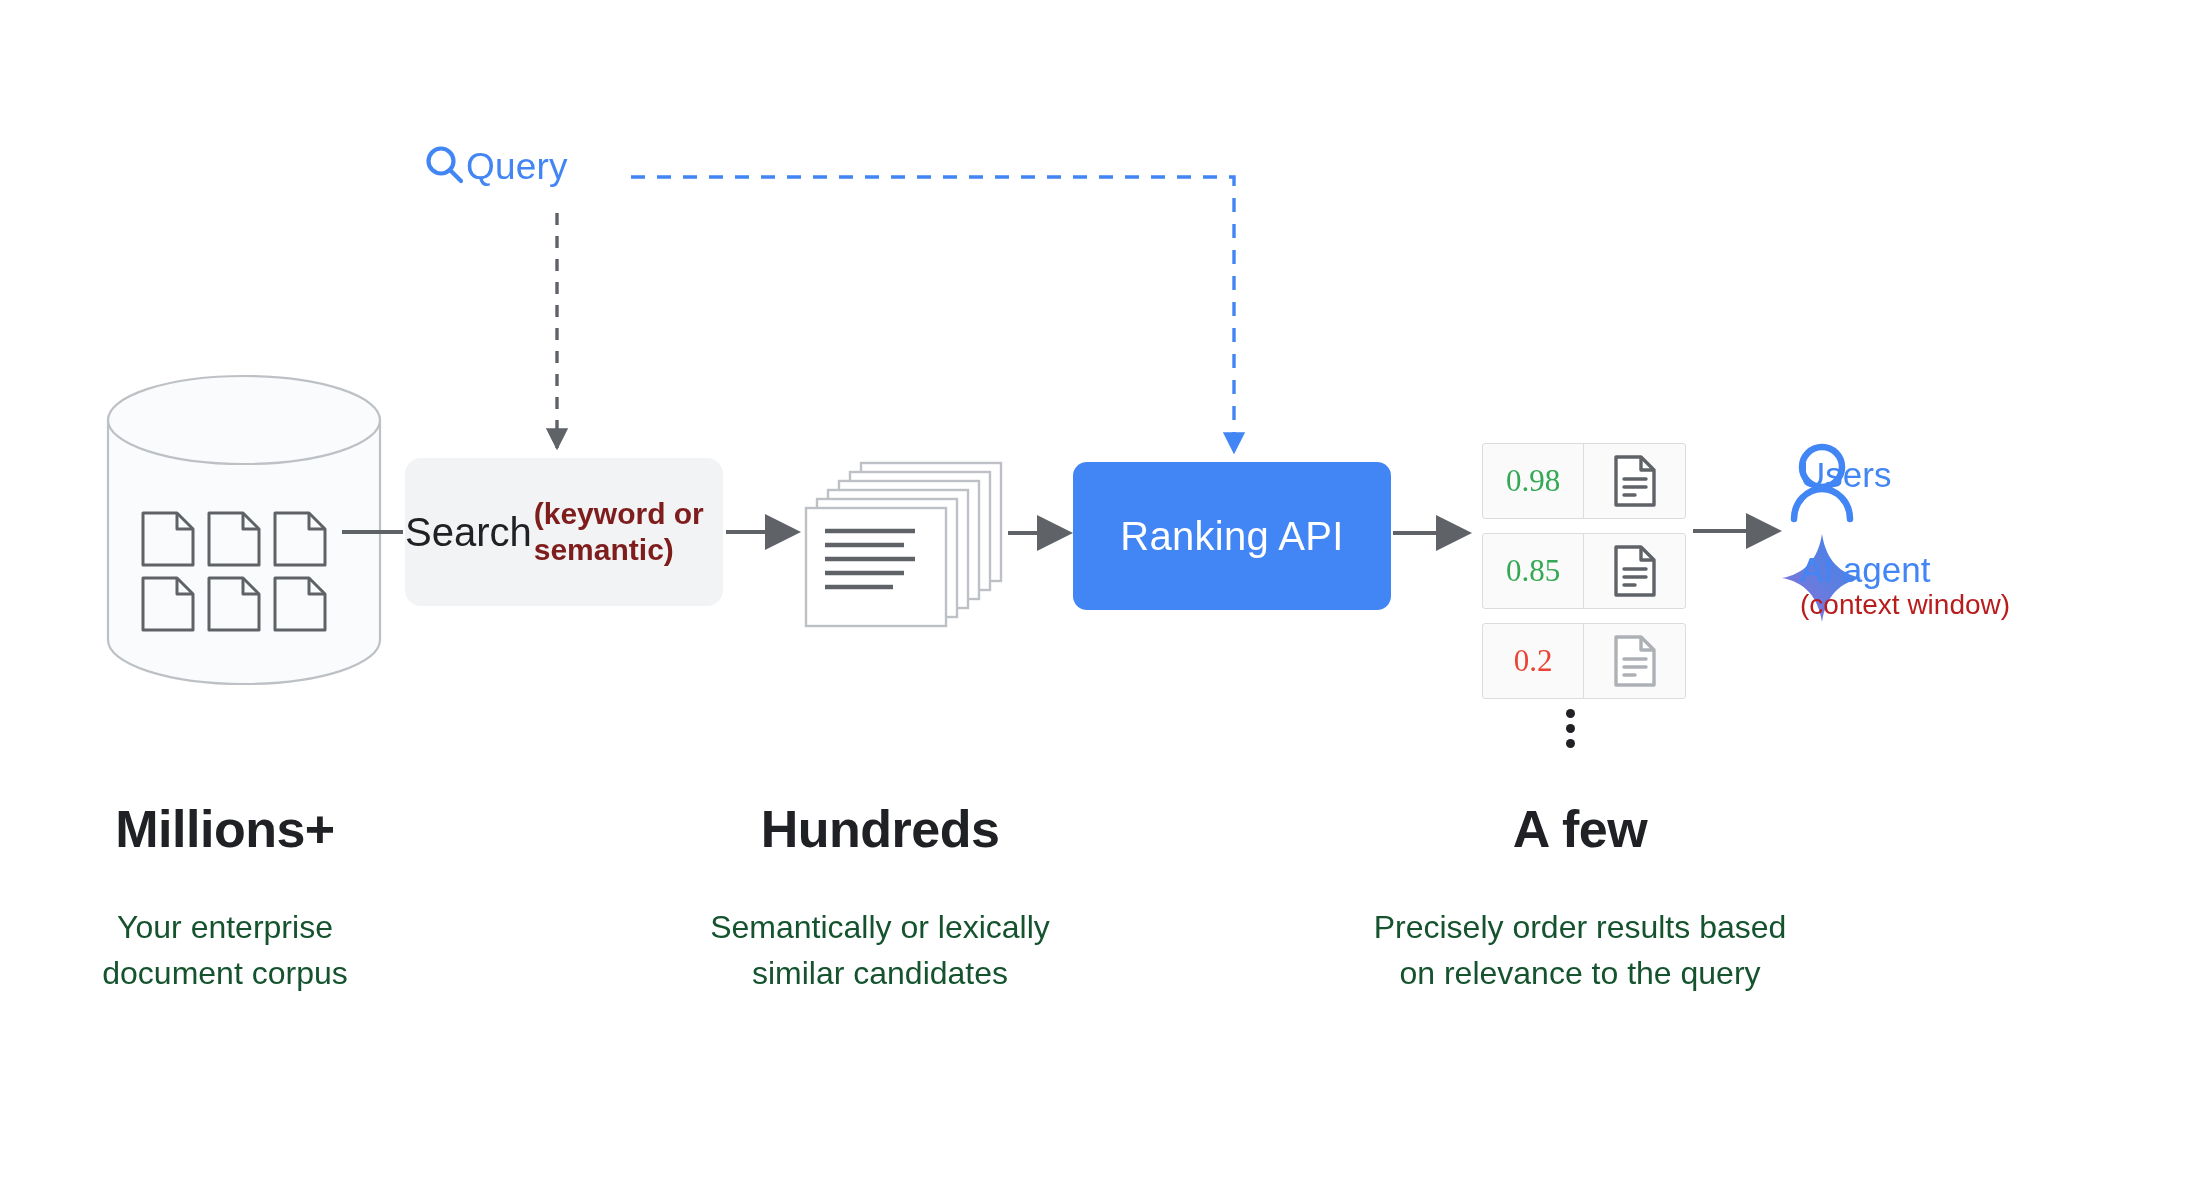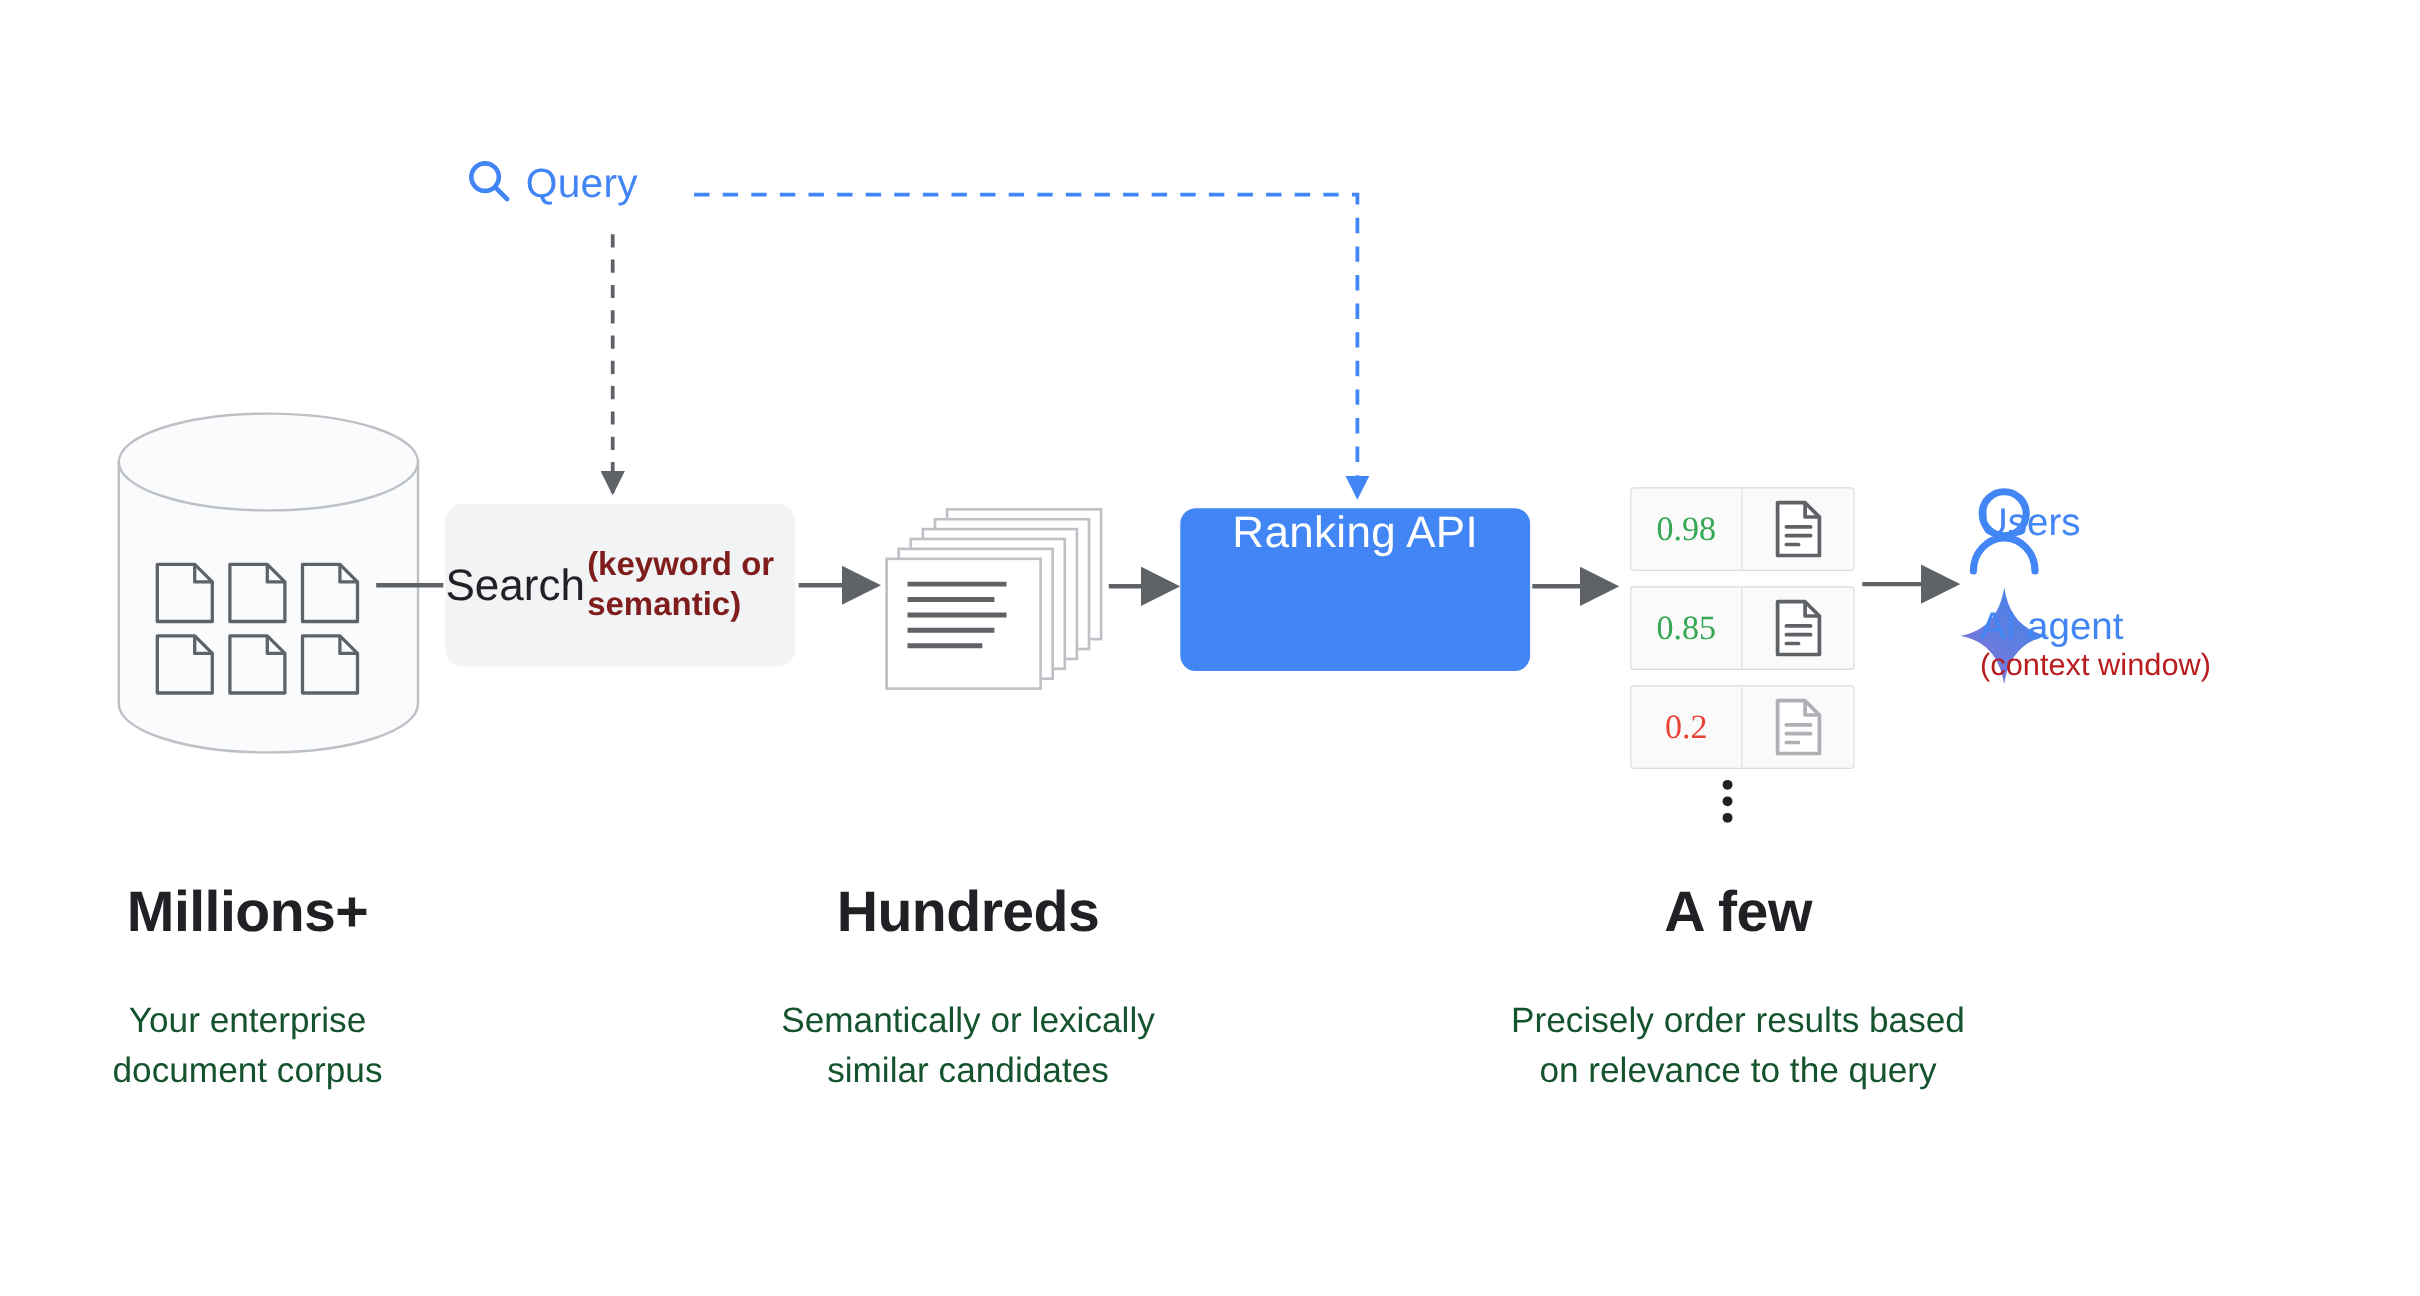--- a/index.html
+++ b/index.html
@@ -29,21 +29,20 @@
     pointer-events: none;
   }
 
   
   .query-group {
     position: absolute;
     left: 424px;
     top: 145px;
     display: flex;
     align-items: center;
-    gap: 12px;
   }
   .query-label {
     font-size: 37px;
     color: #4285F4;
     letter-spacing: 0.2px;
     line-height: 1;
   }
 
   
   .search-box {
@@ -76,21 +75,21 @@
   
   .ranking-box {
     position: absolute;
     left: 1073px;
     top: 462px;
     width: 318px;
     height: 148px;
     background: #4285F4;
     border-radius: 14px;
     display: flex;
-    align-items: flex-start;
+    align-items: center;
     justify-content: center;
   }
   .ranking-title {
     font-size: 40px;
     color: #ffffff;
     font-weight: 400;
     letter-spacing: 0.3px;
   }
 
   

